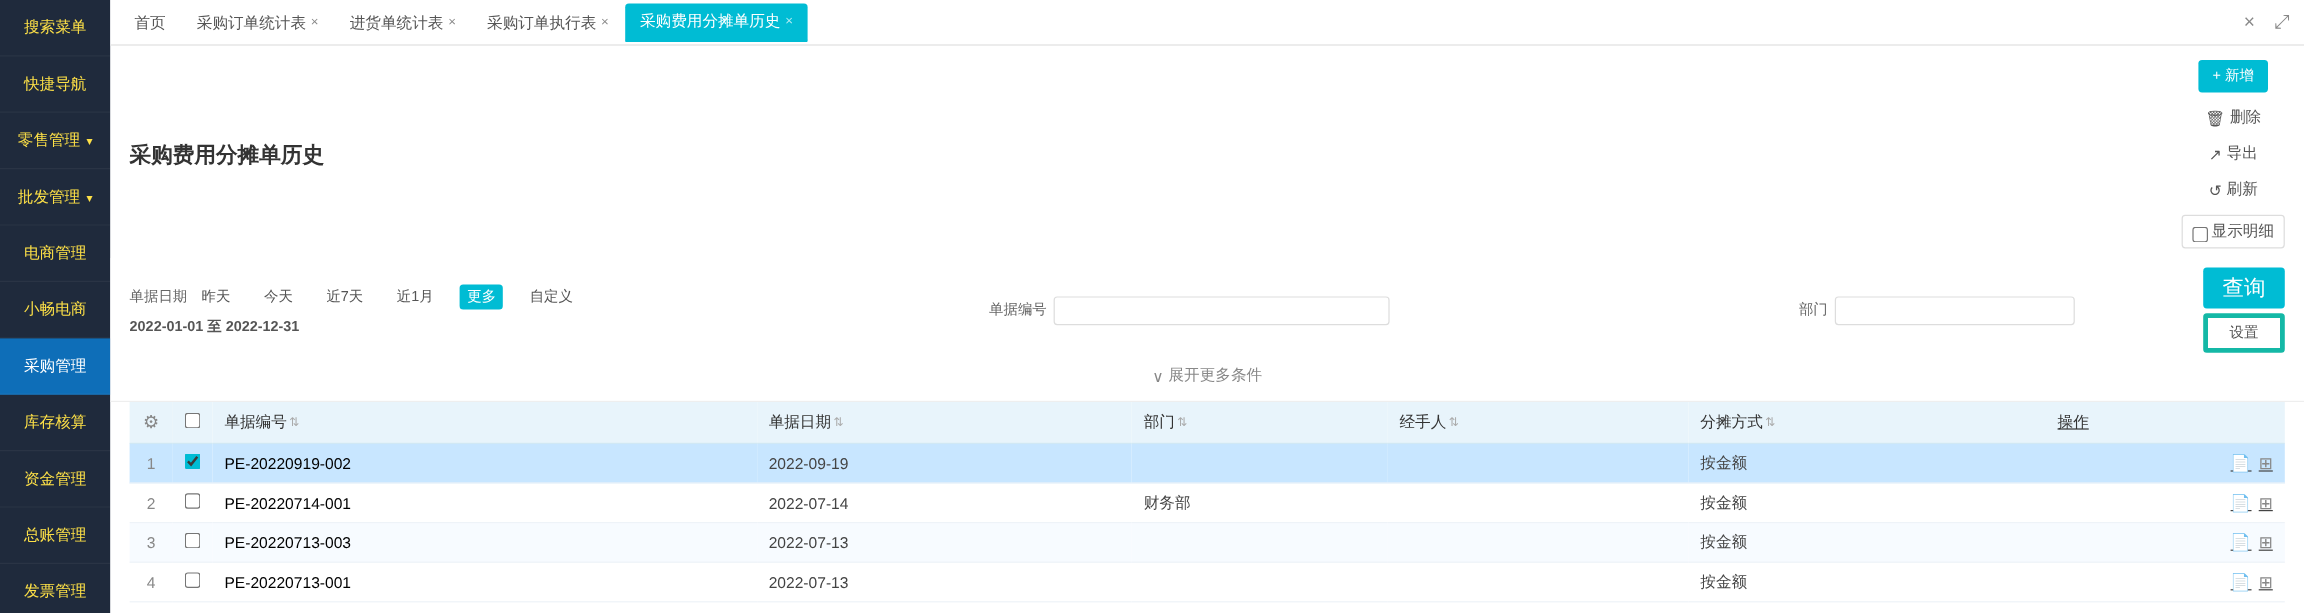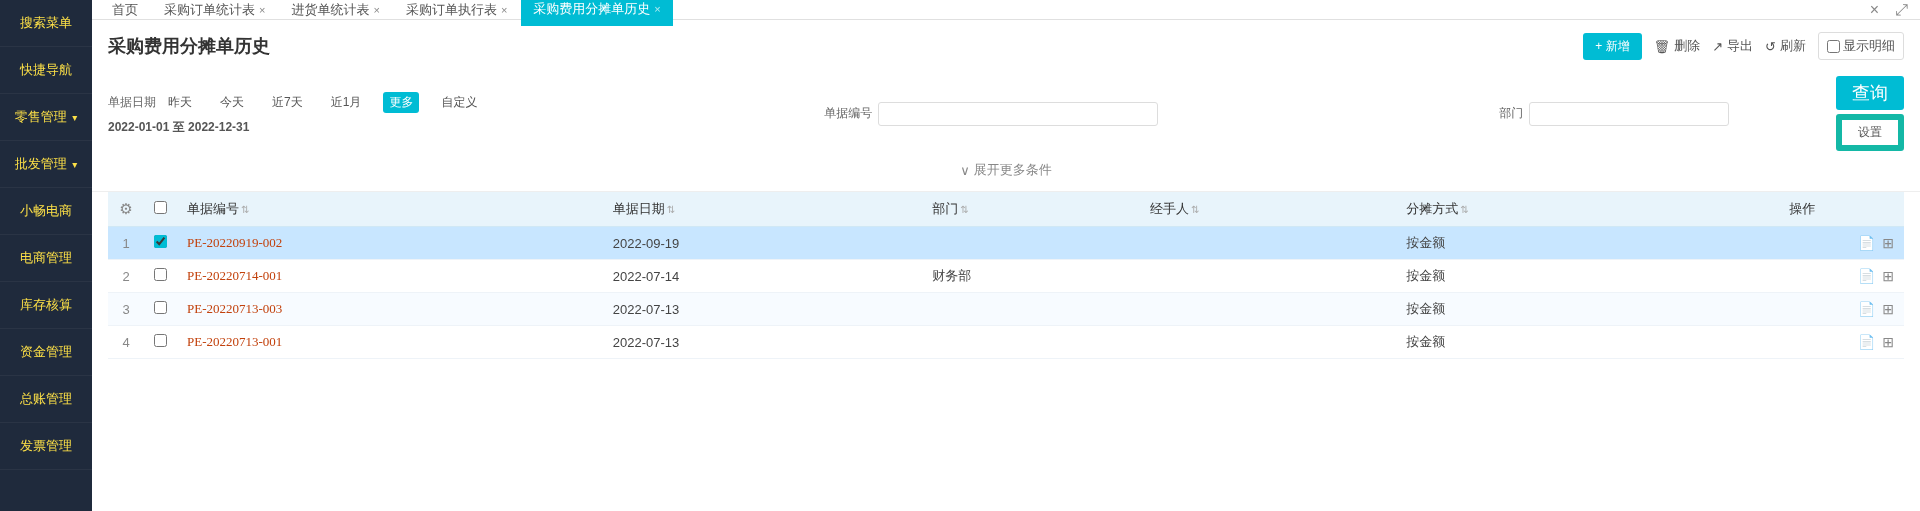--- a/index.html
+++ b/index.html
@@ -37,21 +37,21 @@
       background: #fff;
       overflow: hidden;
     }
 
     
     .tab-bar {
       display: flex;
       align-items: center;
       background: #fff;
       border-bottom: 1px solid #e0e0e0;
-      height: 20px;
+      height: 38px;
       padding: 0 8px;
       gap: 2px;
       flex-shrink: 0;
     }
     .tab-item {
       padding: 6px 12px;
       font-size: 13px;
       color: #555;
       cursor: pointer;
       border-radius: 3px 3px 0 0;
@@ -94,39 +94,40 @@
     }
     .page-title {
       font-size: 18px;
       font-weight: bold;
       color: #333;
     }
     .header-actions {
       display: flex;
       align-items: center;
       gap: 12px;
+      flex-direction: column;
     }
     .header-btn {
       display: flex;
       align-items: center;
       gap: 4px;
       color: #555;
       cursor: pointer;
       font-size: 12px;
     }
     .header-btn.primary {
       background: #00bcd4;
       color: #fff;
       padding: 5px 12px;
       border-radius: 3px;
       border: none;
     }
     .show-cols-btn {
       display: flex;
-      align-items: center;
+      align-items: flex-end;
       gap: 3px;
       font-size: 12px;
       color: #555;
       cursor: pointer;
       border: 1px solid #ddd;
       padding: 4px 8px;
       border-radius: 3px;
     }
 
     
@@ -206,21 +207,21 @@
       color: #fff;
       border: none;
       border-radius: 3px;
       padding: 5px 16px;
       font-size: 18px;
       cursor: pointer;
     }
     .settings-btn {
       background: #fff;
       color: #555;
-      border: 6px solid #14b8a6;
+      border: 4px solid #14b8a6;
       border-radius: 3px;
       padding: 4px 12px;
       font-size: 12px;
       cursor: pointer;
     }
     .expand-more {
       display: flex;
       align-items: center;
       justify-content: center;
       gap: 4px;
@@ -256,24 +257,24 @@
     tbody tr { background: #fff; }
     tbody tr:nth-child(odd) { background: #f7fbff; }
     tbody tr.selected { background: #c8e6ff; }
     tbody td {
       padding: 7px 10px;
       border-bottom: 1px solid #eef3f8;
       color: #444;
       white-space: nowrap;
     }
     .row-num { color: #888; text-align: center; }
-    .doc-link { color: #c2410c; text-decoration: none; cursor: pointer; font-family: Liberation Serif, serif; }
+    .doc-link { color: #000000; text-decoration: none; cursor: pointer; }
     .settings-col { width: 36px; text-align: center; }
     .checkbox-col { width: 30px; text-align: center; }
-    .op-col { text-align: center; }
+    .op-col { text-align: left; text-decoration: underline; }
     .op-icons { display: flex; gap: 6px; justify-content: flex-end; }
     .op-icon {
       color: #888;
       cursor: pointer;
       font-size: 14px;
     }
     .col-sort { display: inline-flex; align-items: center; gap: 2px; }
     .sort-icon { font-size: 10px; color: #aaa; }
 
     
@@ -294,24 +295,27 @@
   </div>
   <div class="sidebar-item">
     <span>零售管理</span>
     <span class="menu-arrow">▾</span>
   </div>
   <div class="sidebar-item">
     <span>批发管理</span>
     <span class="menu-arrow">▾</span>
   </div>
   <div class="sidebar-item">
+    <span>电商管理</span>
+  </div>
+  <div class="sidebar-item">
     <span>小畅电商</span>
   </div>
-  <div class="sidebar-item">
-    <span>电商管理</span>
+  <div class="sidebar-item active">
+    <span>采购管理</span>
   </div>
   <div class="sidebar-item">
     <span>库存核算</span>
   </div>
   <div class="sidebar-item">
     <span>资金管理</span>
   </div>
   <div class="sidebar-item">
     <span>总账管理</span>
   </div>

